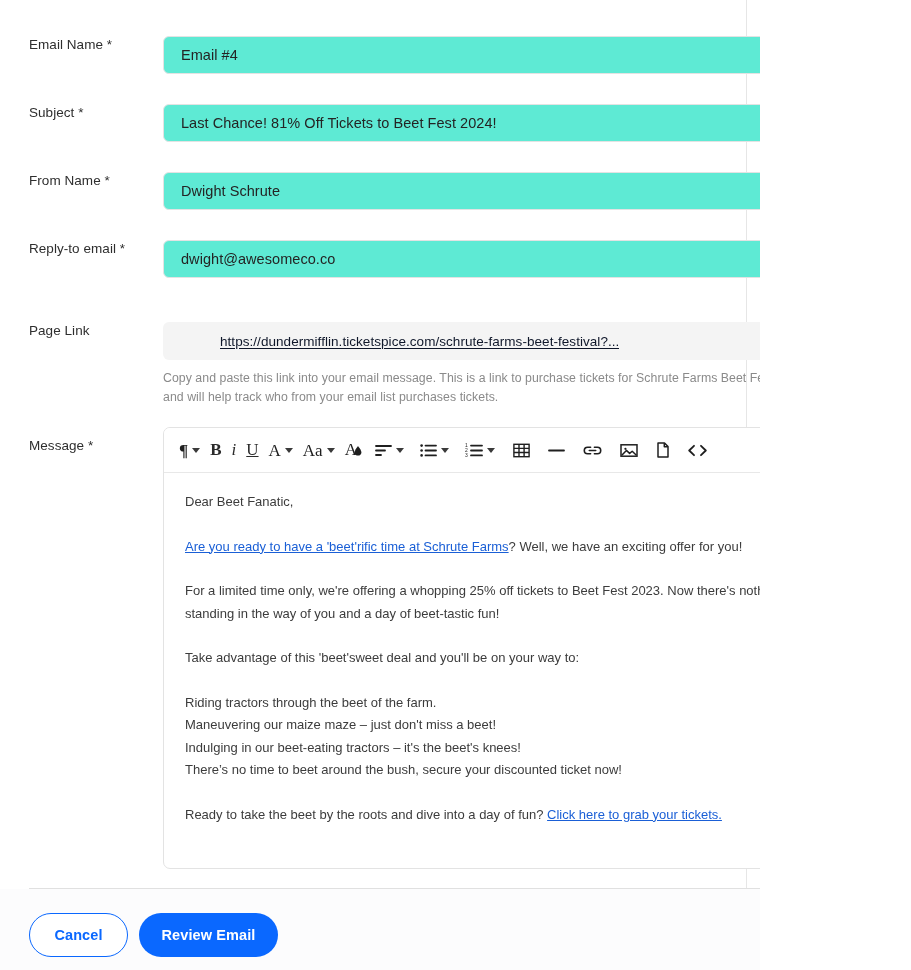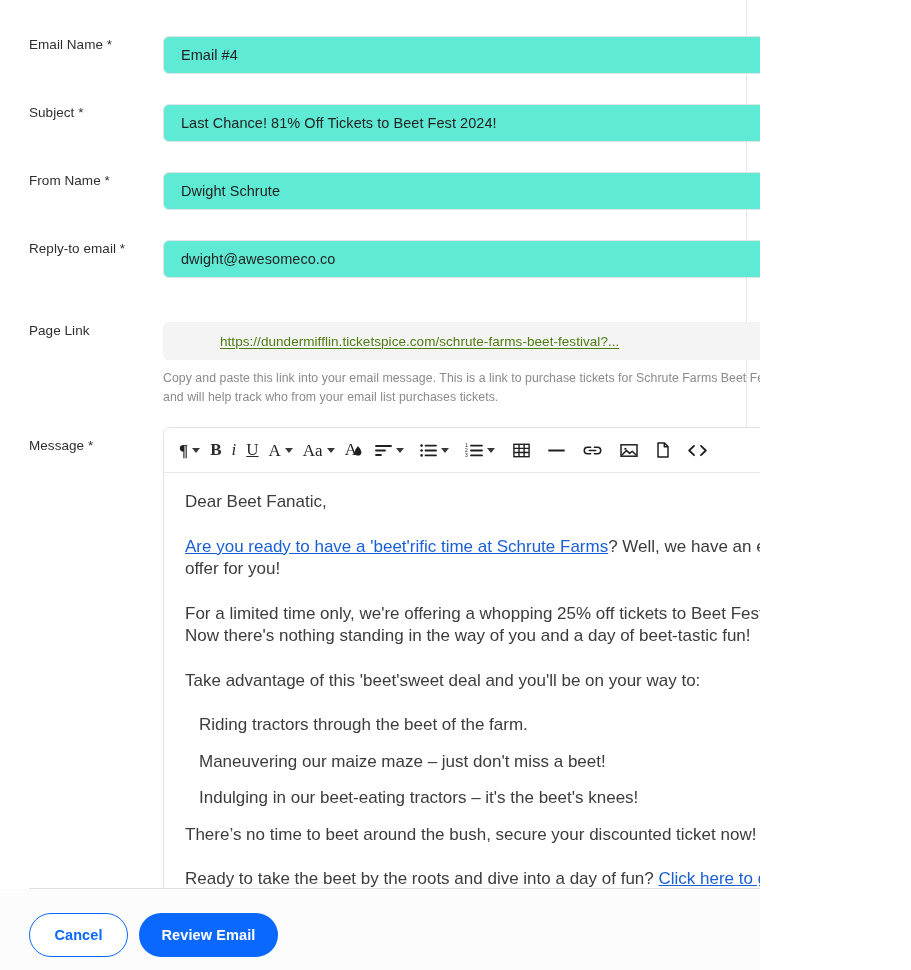--- a/index.html
+++ b/index.html
@@ -77,21 +77,21 @@
     height: 38px;
     border-radius: 6px;
     background: #f4f4f4;
     display: flex;
     align-items: center;
     justify-content: space-between;
     padding: 0 14px 0 13px;
   }
   .linkbox a {
     font-size: 13.5px;
-    color: #4d7c0f;
+    color: #0f172a;
     text-decoration: underline;
     text-underline-offset: 2px;
     letter-spacing: 0.05px;
     white-space: nowrap;
     overflow: hidden;
     text-overflow: ellipsis;
     max-width: 600px;
     padding-left: 44px;
   }
   .copy-btn {
@@ -148,26 +148,26 @@
     color: #1f1f1f;
   }
   .tb-b { font-weight: 700; font-size: 17px; font-family: "Liberation Serif", serif; }
   .tb-i { font-style: italic; font-size: 17px; font-family: "Liberation Serif", serif; }
   .tb-u { text-decoration: underline; font-size: 17px; font-family: "Liberation Serif", serif; }
 
   .editor-body {
     min-height: 390px;
     padding: 18px 20px 20px 21px;
     font-family: "Liberation Sans", sans-serif;
-    font-size: 17px;
+    font-size: 13px;
     line-height: 22.5px;
     color: #3c3c3c;
   }
   .editor-body p { margin: 0 0 22px 0; }
-  .editor-body p.tight { margin: 14px; }
+  .editor-body p.tight { margin: 0; }
   .editor-body a {
     color: #1a5fd6;
   }
 
   
   .divider {
     position: absolute;
     left: 29px; top: 888px;
     width: 840px; height: 1px;
     background: #e0e0e0;

